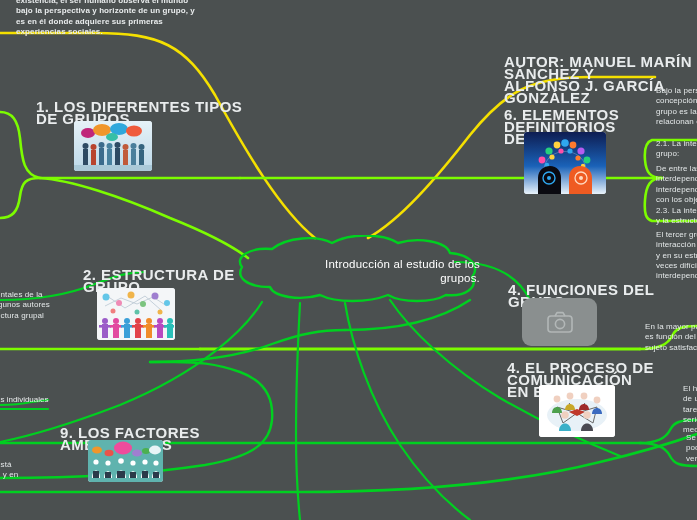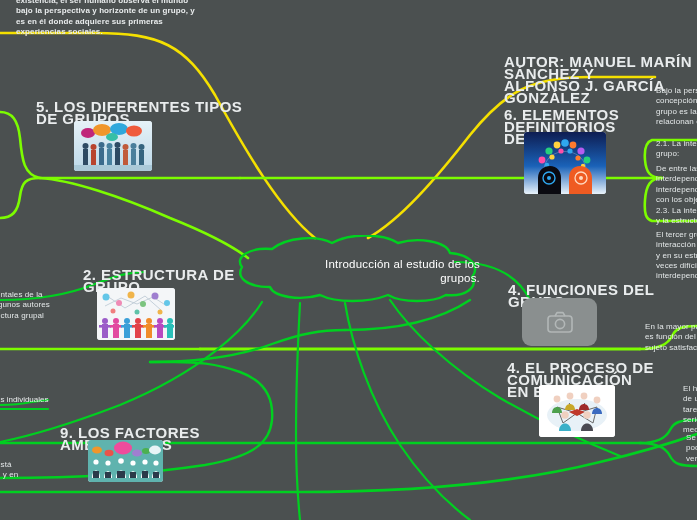--- a/index.html
+++ b/index.html
@@ -159,21 +159,21 @@
   </div>
 
   <div class="body-text" style="left:16px; top:-4px; width:185px; font-weight:bold; color:#e9eced;">existencia, el ser humano observa el mundo
 bajo la perspectiva y horizonte de un grupo, y
 es en él donde adquiere sus primeras
 experiencias sociales.</div>
 
   <div class="node-title" style="left:504px; top:56px; width:190px;">AUTOR: MANUEL MARÍN SÁNCHEZ Y
 ALFONSO J. GARCÍA GONZÁLEZ</div>
 
-  <div class="node-title" style="left:36px; top:101px; width:230px;">5. LOS DIFERENTES TIPOS DE GRUPOS</div>
+  <div class="node-title" style="left:36px; top:101px; width:230px;">1. LOS DIFERENTES TIPOS DE GRUPOS</div>
   <div class="thumb" style="left:74px; top:121px; width:78px; height:50px;">
     <svg width="78" height="50" viewBox="0 0 78 50" xmlns="http://www.w3.org/2000/svg">
       <defs>
         <linearGradient id="g1" x1="0" y1="0" x2="0" y2="1">
           <stop offset="0" stop-color="#e6f2f8"></stop>
             <stop offset="1" stop-color="#bcd8e8"></stop>
         </linearGradient>
       </defs>
       <rect width="78" height="50" fill="url(#g1)"></rect>
       <ellipse cx="14" cy="12" rx="7" ry="5" fill="#c0267a"></ellipse>

